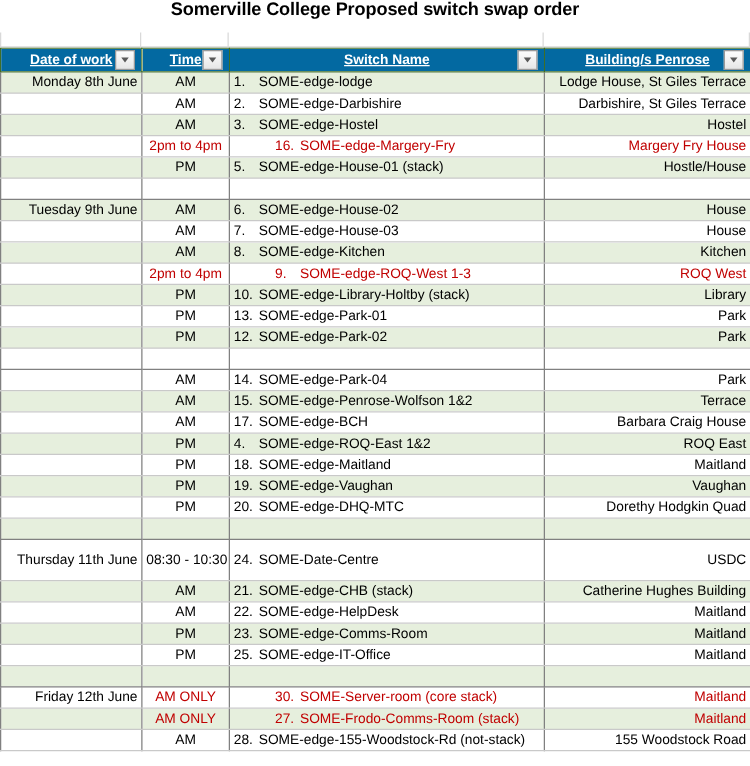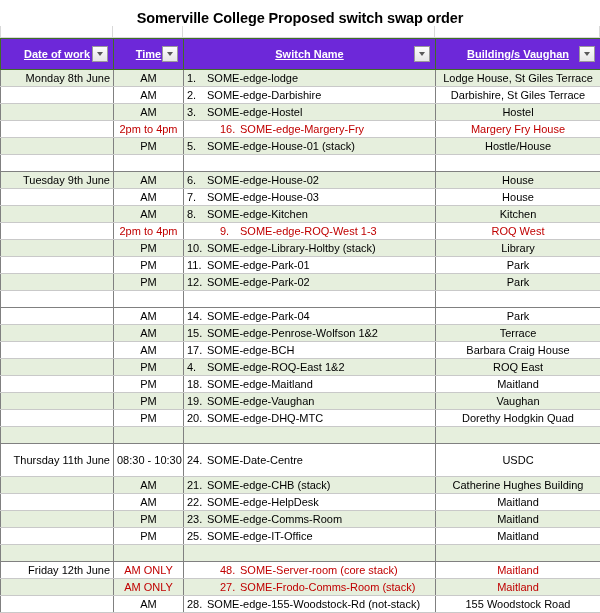--- a/index.html
+++ b/index.html
@@ -17,21 +17,21 @@
   }
   #sheet {
     width: 600px;
     height: 613px;
     position: relative;
   }
   
   .title-band {
     height: 26px;
     display: flex;
-    align-items: flex-end;
+    align-items: flex-start;
     justify-content: center;
     background: #ffffff;
   }
   .title-text {
     font-size: 14.5px;
     font-weight: bold;
     color: #000000;
     letter-spacing: -0.1px;
   }
   
@@ -61,23 +61,23 @@
     box-sizing: border-box;
     padding: 0 3px;
     vertical-align: middle;
     white-space: nowrap;
     overflow: hidden;
     font-size: 11px;
     font-weight: normal;
   }
   
   thead th {
-    background: #6d28d9;
+    background: #0369a1;
     color: #ffffff;
-    height: 31px;
+    height: 19px;
     border: 1px solid #3f6e27;
     position: relative;
     text-align: center;
     font-weight: bold;
     padding: 0;
   }
   .hdr-inner {
     display: flex;
     align-items: center;
     justify-content: center;
@@ -127,21 +127,21 @@
     background: #ffffff;
     border-top: 1px solid #808080;
     border-bottom: 1px solid #808080;
   }
   tr.blank.band td { background: #e6efdd; }
   tr.tall td { height: 33px; }
 
   td.col-date   { text-align: right; }
   td.col-time   { text-align: center; }
   td.col-switch { text-align: left; padding-left: 4px; }
-  td.col-bldg   { text-align: center; padding-left: 4px; }
+  td.col-bldg   { text-align: right; padding-left: 4px; }
 
   .sw-num {
     display: inline-block;
     width: 20px;
     text-align: left;
   }
   .red { color: #c00000; font-weight: bold; }
   .red .sw-num { color: #c00000; margin-left: 33px; }
 </style>
 </head>
@@ -188,21 +188,21 @@
         <th>
           <div class="hdr-inner">
             <span class="hdr-label">Switch Name</span>
             <span class="filter-btn">
                 <span class="caret"></span>
               </span>
           </div>
         </th>
         <th>
           <div class="hdr-inner">
-            <span class="hdr-label">Building/s Vaughan</span>
+            <span class="hdr-label">Building/s Penrose</span>
             <span class="filter-btn">
                 <span class="caret"></span>
               </span>
           </div>
         </th>
       </tr>
     </thead>
     <tbody id="tbody">
         <tr class="band">
           <td class="col-date">Monday 8th June</td>
@@ -266,21 +266,21 @@
         </tr>
         <tr class="band">
           <td class="col-date"></td>
           <td class="col-time">PM</td>
           <td class="col-switch"><span class="sw-num">10.</span><span>SOME-edge-Library-Holtby (stack)</span></td>
           <td class="col-bldg">Library</td>
         </tr>
         <tr class="plain">
           <td class="col-date"></td>
           <td class="col-time">PM</td>
-          <td class="col-switch"><span class="sw-num">11.</span><span>SOME-edge-Park-01</span></td>
+          <td class="col-switch"><span class="sw-num">13.</span><span>SOME-edge-Park-01</span></td>
           <td class="col-bldg">Park</td>
         </tr>
         <tr class="band">
           <td class="col-date"></td>
           <td class="col-time">PM</td>
           <td class="col-switch"><span class="sw-num">12.</span><span>SOME-edge-Park-02</span></td>
           <td class="col-bldg">Park</td>
         </tr>
         <tr class="blank plain">
           <td class="col-date"></td>
@@ -368,21 +368,21 @@
         </tr>
         <tr class="blank band">
           <td class="col-date"></td>
           <td class="col-time"></td>
           <td class="col-switch"></td>
           <td class="col-bldg"></td>
         </tr>
         <tr class="plain">
           <td class="col-date">Friday 12th June</td>
           <td class="col-time red">AM ONLY</td>
-          <td class="col-switch red"><span class="sw-num">48.</span><span>SOME-Server-room (core stack)</span></td>
+          <td class="col-switch red"><span class="sw-num">30.</span><span>SOME-Server-room (core stack)</span></td>
           <td class="col-bldg red">Maitland</td>
         </tr>
         <tr class="band">
           <td class="col-date"></td>
           <td class="col-time red">AM ONLY</td>
           <td class="col-switch red"><span class="sw-num">27.</span><span>SOME-Frodo-Comms-Room (stack)</span></td>
           <td class="col-bldg red">Maitland</td>
         </tr>
         <tr class="plain">
           <td class="col-date"></td>

